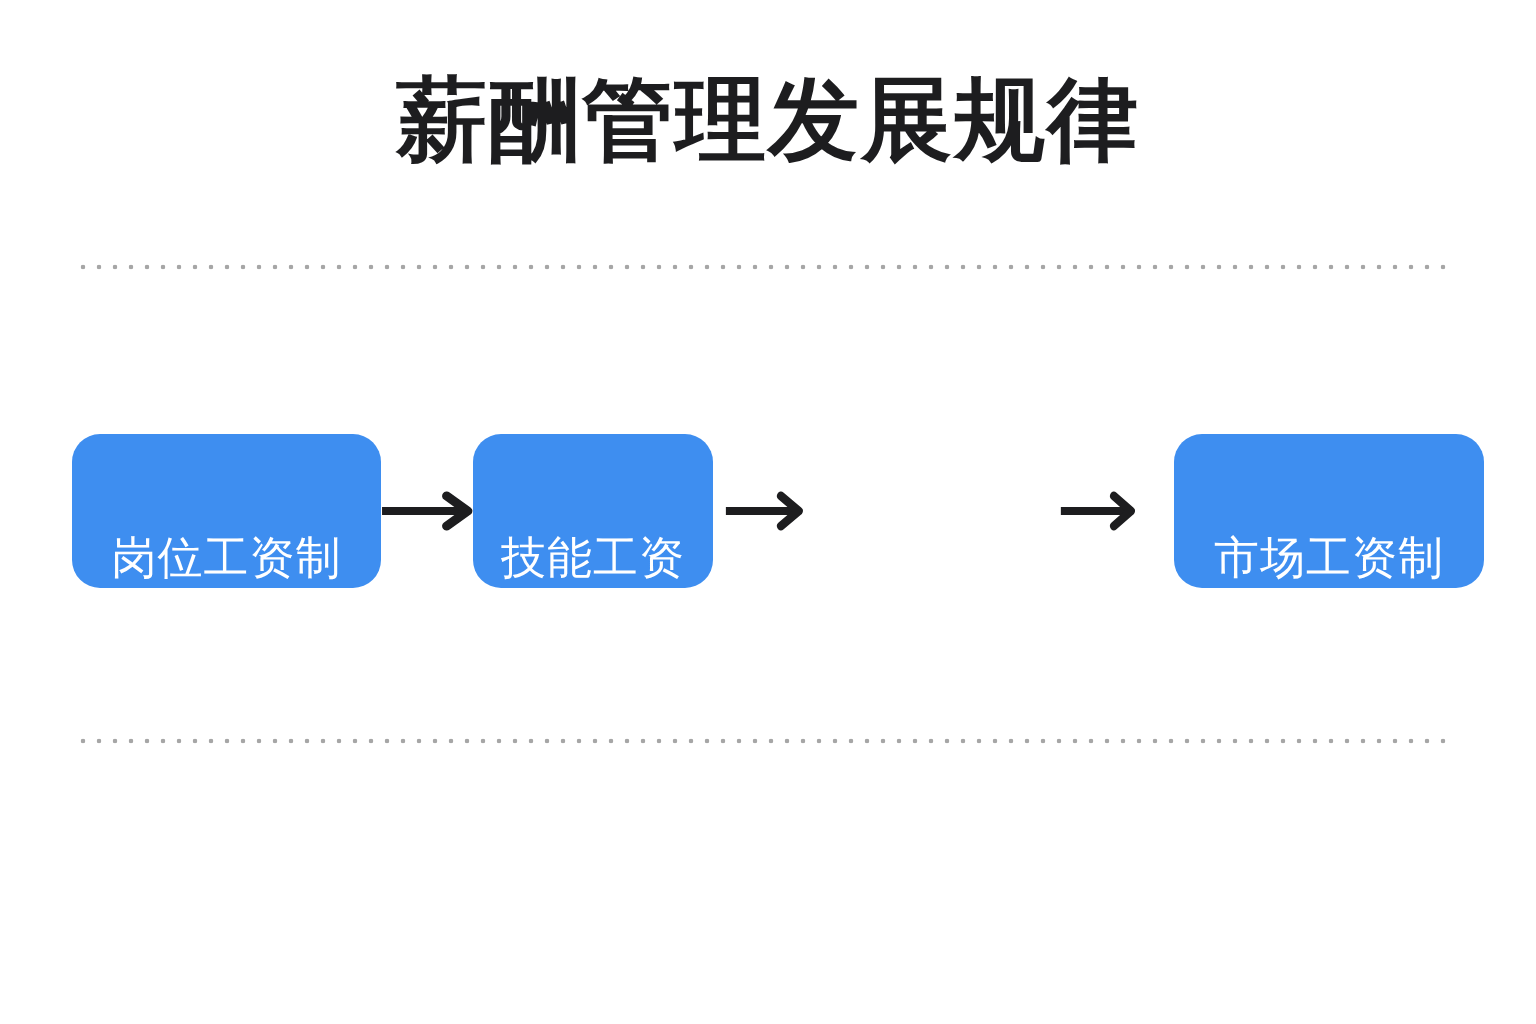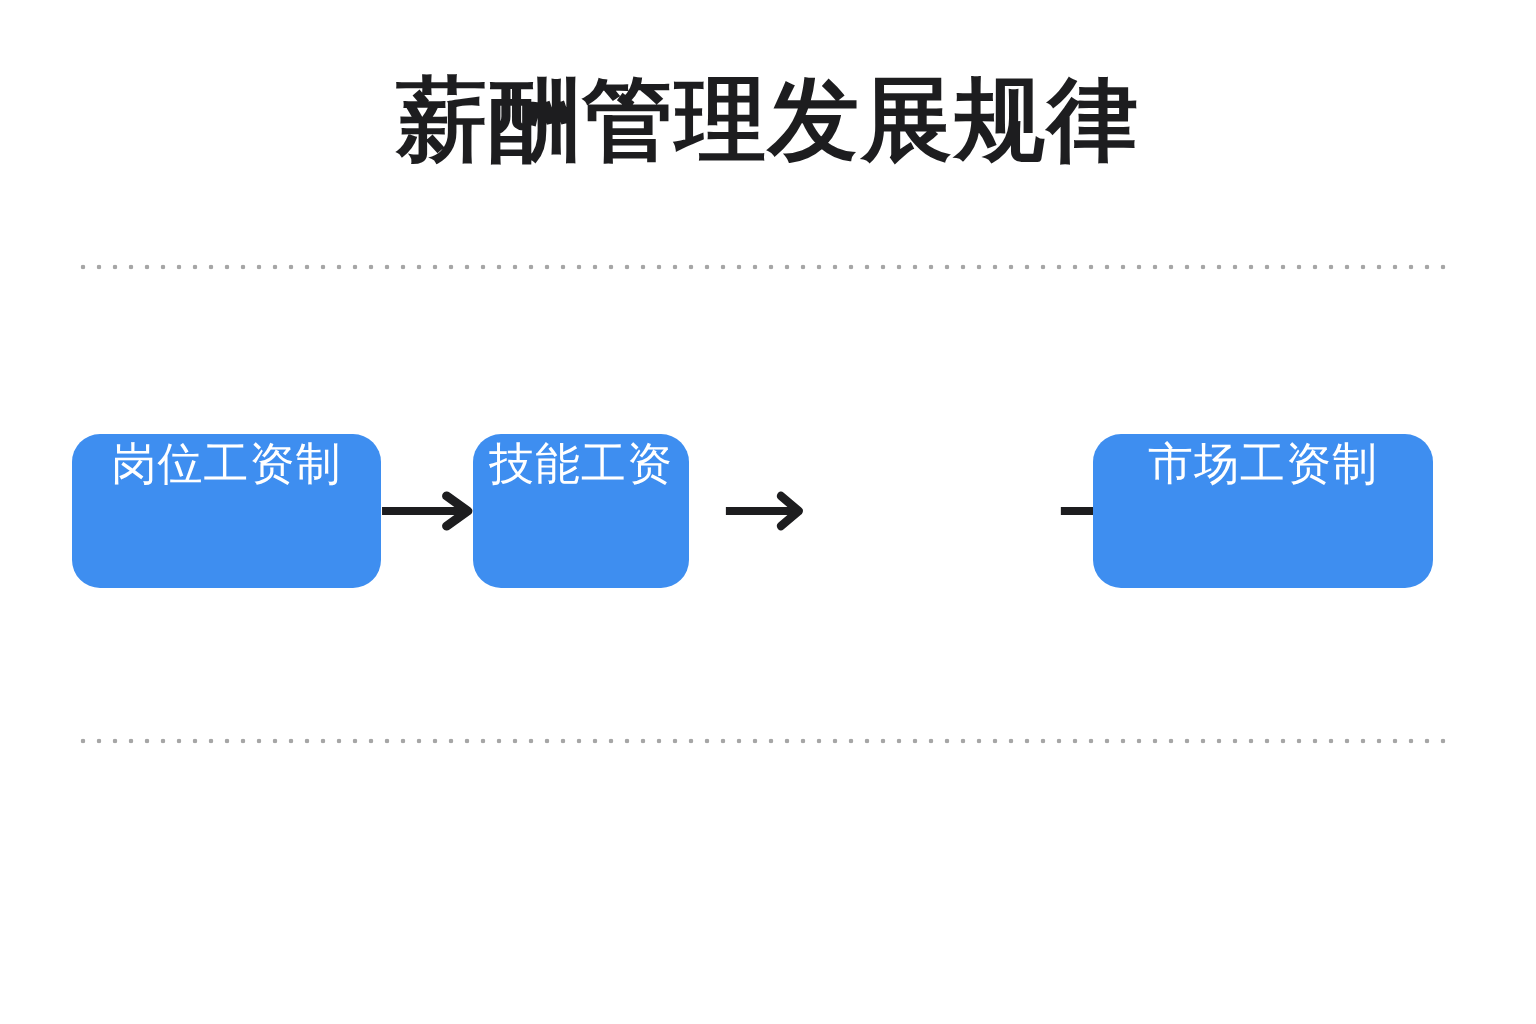--- a/index.html
+++ b/index.html
@@ -41,34 +41,34 @@
   .dotted-line.top    { top: 264px; }
   .dotted-line.bottom { top: 738px; }
 
   .flow-node {
     position: absolute;
     top: 434px;
     height: 154px;
     background: #3e8ef0;
     border-radius: 28px;
     display: flex;
-    align-items: flex-start;
+    align-items: flex-end;
     justify-content: center;
   }
   .flow-node .node-label {
     color: #ffffff;
     font-size: 45px;
     font-weight: 500;
     letter-spacing: 1px;
     white-space: nowrap;
   }
   .node-0 { left: 72px;   width: 309px; }
-  .node-1 { left: 473px;  width: 216px; }
+  .node-1 { left: 473px;  width: 240px; }
   .node-2 { left: 803px;  width: 257px; }
-  .node-3 { left: 1093px; width: 340px; font-family: Liberation Serif, serif; }
+  .node-3 { left: 1174px; width: 310px; font-family: Liberation Serif, serif; }
 
   .arrow {
     position: absolute;
     top: 489px;
     height: 44px;
   }
   .arrow-0 { left: 381px;  width: 94px; }
   .arrow-1 { left: 725px;  width: 80px; }
   .arrow-2 { left: 1060px; width: 77px; }
   .arrow svg { width: 100%; height: 100%; display: block; }

